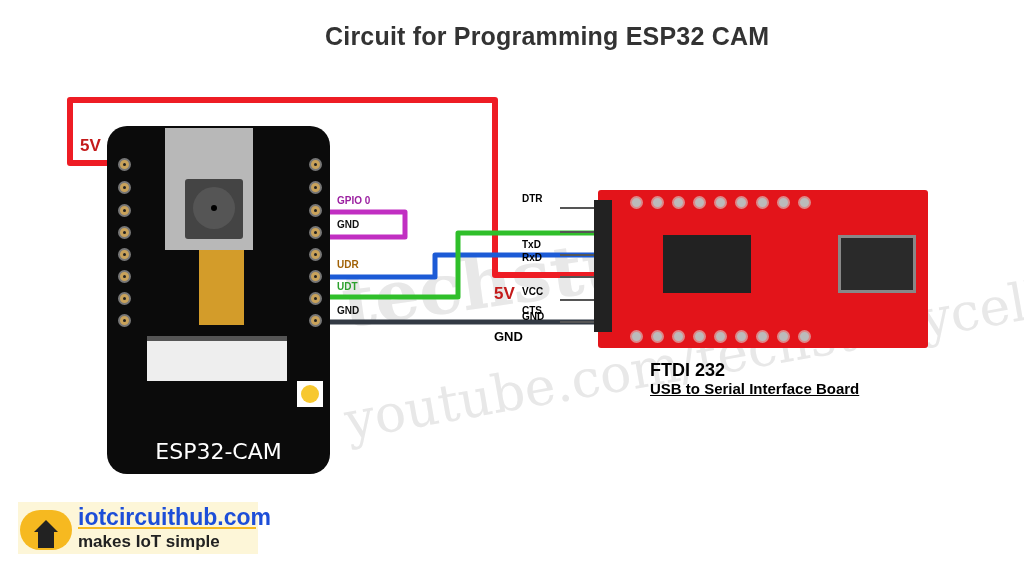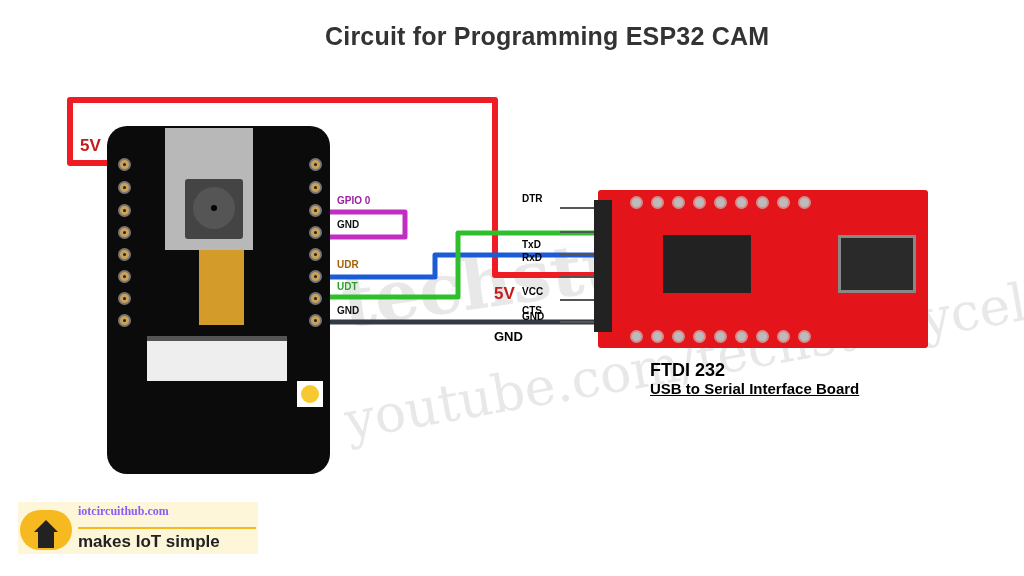--- a/index.html
+++ b/index.html
@@ -70,20 +70,21 @@
     <div class="pin" style="left:11px;top:188px"></div>
 
   <div class="pin" style="left:202px;top:32px"></div>
     <div class="pin" style="left:202px;top:55px"></div>
   <div class="pin" style="left:202px;top:78px"></div>
     <div class="pin" style="left:202px;top:100px"></div>
   <div class="pin" style="left:202px;top:122px"></div>
     <div class="pin" style="left:202px;top:144px"></div>
   <div class="pin" style="left:202px;top:166px"></div>
     <div class="pin" style="left:202px;top:188px"></div>
+  <div class="abs" style="left:0;bottom:10px;width:100%;text-align:center;color:#fff;font-family:'DejaVu Sans',sans-serif;font-size:22px;">ESP32-CAM</div>
 </div>
 
 <div class="abs lbl" style="left:337px;top:195px;color:#9b1fa0;">GPIO 0</div>
 <div class="abs lbl" style="left:337px;top:219px;color:#111;">GND</div>
 <div class="abs lbl" style="left:337px;top:259px;color:#a16207;">UDR</div>
 <div class="abs lbl" style="left:337px;top:281px;color:#2ca02c;">UDT</div>
 <div class="abs lbl" style="left:337px;top:305px;color:#111;">GND</div>
 
 <div class="abs lbl" style="left:522px;top:193px;">DTR</div>
 <div class="abs lbl" style="left:522px;top:216px;margin-top:36px;">RxD</div>
@@ -118,16 +119,16 @@
   <div class="abs" style="left:240px;top:45px;width:78px;height:58px;background:#2a2a2a;border:3px solid #888;box-sizing:border-box;"></div>
 </div>
 <div class="abs lbl" style="left:650px;top:360px;font-size:18px;">FTDI 232</div>
 <div class="abs lbl" style="left:650px;top:380px;font-size:15px;text-decoration:underline;">USB to Serial Interface Board</div>
 
 <div class="abs logo">
   <div class="abs" style="left:2px;top:8px;width:52px;height:40px;background:#f6b920;border-radius:20px;">
     <div class="abs" style="left:14px;top:10px;width:0;height:0;border-left:12px solid transparent;border-right:12px solid transparent;border-bottom:12px solid #222;"></div>
     <div class="abs" style="left:18px;top:22px;width:16px;height:16px;background:#222;"></div>
   </div>
-  <div class="abs" style="left:60px;top:2px;font-family:Liberation Serif, serif;font-weight:bold;font-size:12px;color:#8b5cf6;">iotcircuithub.com</div>
+  <div class="abs" style="left:60px;top:2px;font-family:Liberation Sans, sans-serif;font-weight:bold;font-size:23px;color:#1d4ed8;">iotcircuithub.com</div>
   <div class="abs" style="left:60px;top:25px;width:178px;height:2px;background:#f6b920;"></div>
   <div class="abs" style="left:60px;top:30px;font-weight:bold;font-size:17px;color:#222;">makes IoT simple</div>
 </div>
 
 </body></html>

